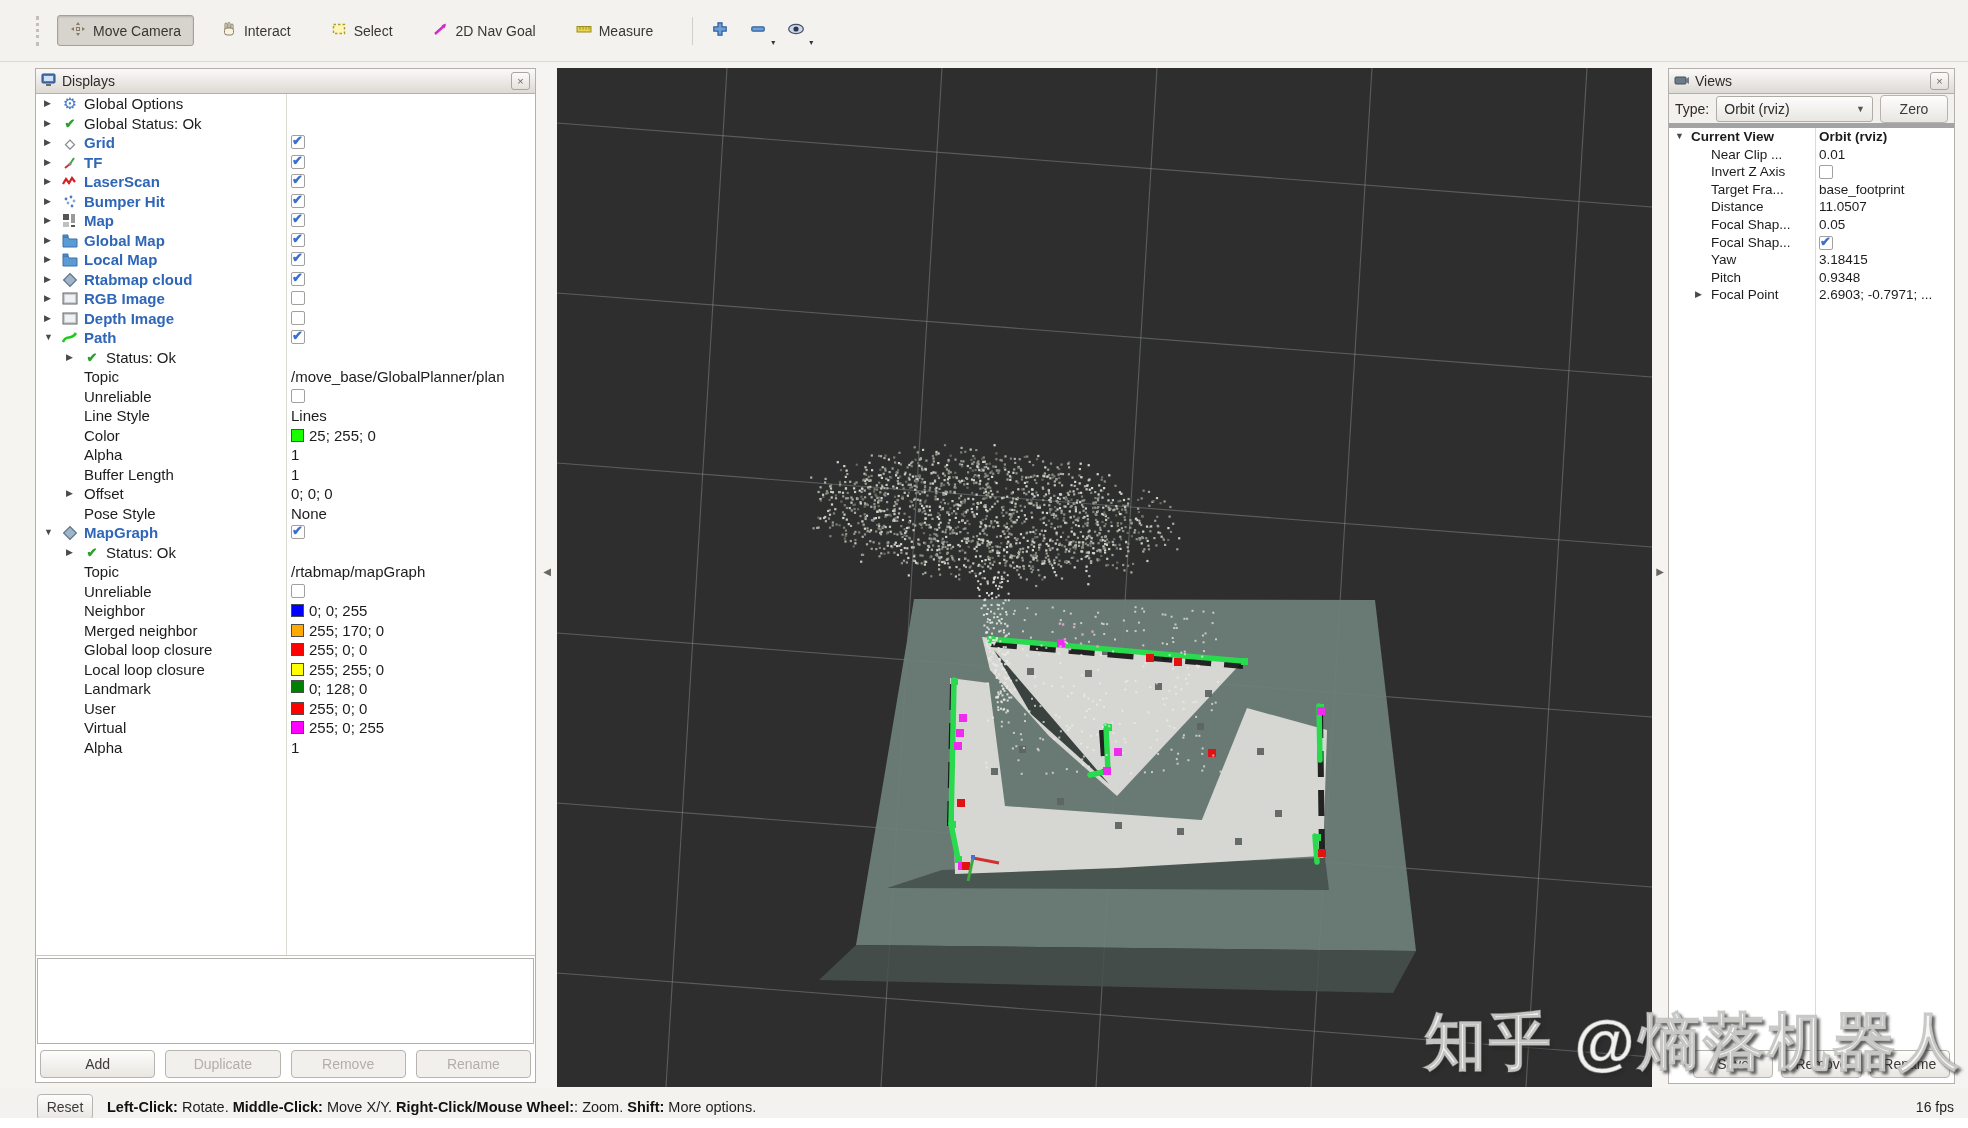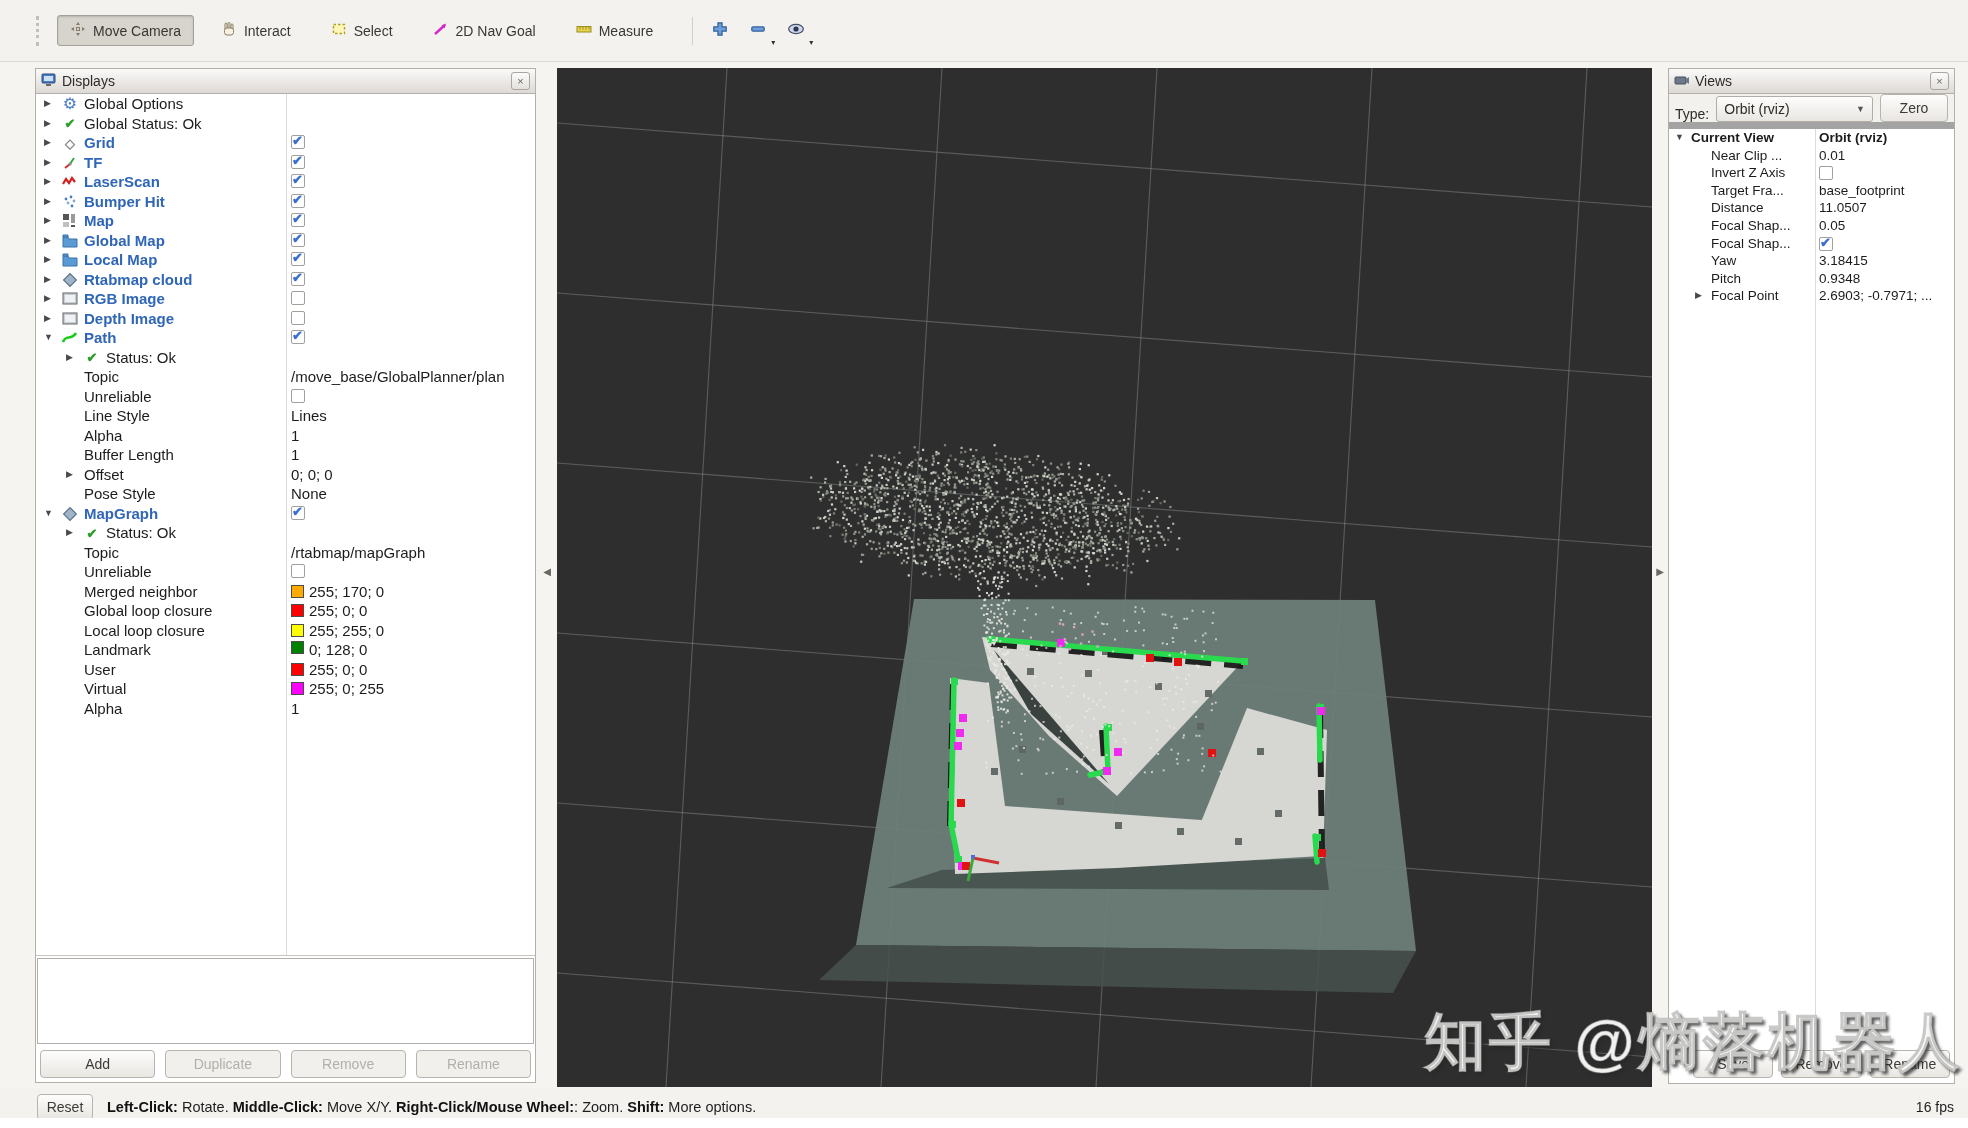--- a/index.html
+++ b/index.html
@@ -43,21 +43,21 @@
   .btn.disabled{color:#b3afa9;background:#f2f0ed;}
   
   .viewport{position:absolute;left:557px;top:68px;width:1095px;height:1019px;background:#2e2e2e;overflow:hidden;}
   .collapse-handle{position:absolute;width:14px;height:26px;display:flex;align-items:center;justify-content:center;
                    font-size:10px;color:#6b6762;}
   .watermark{position:absolute;left:1424px;top:1000px;width:540px;font-size:62px;font-weight:bold;letter-spacing:3px;
              color:rgba(252,252,250,.95);text-shadow:3px 3px 3px rgba(40,40,40,.75);
              -webkit-text-stroke:1.2px rgba(140,140,140,.45);z-index:60;}
   
   .views-panel{left:1668px;top:68px;width:287px;height:1016px;}
-  .type-row{flex:0 0 34px;background:#f3f1ee;border-bottom:7px solid #a3a3a3;display:flex;align-items:flex-end;
+  .type-row{flex:0 0 34px;background:#f3f1ee;border-bottom:5px solid #a3a3a3;display:flex;align-items:center;
             gap:7px;padding:0 6px;font-size:14px;color:#2e2b28;box-sizing:border-box;}
   .combo{flex:1;height:24px;border:1px solid #b0aca6;border-radius:3px;background:linear-gradient(#fdfdfc,#e9e6e2);
          display:flex;align-items:center;padding:0 7px;font-size:14px;gap:6px;}
   .combo .arrow{margin-left:auto;font-size:9px;color:#555;}
   .zero-btn{width:66px;height:26px;flex:0 0 66px;}
   .vtree{position:relative;flex:1;background:#fff;overflow:hidden;}
   .vtree .col-sep{position:absolute;left:146px;top:0;bottom:0;width:1px;background:#dedad5;}
   .vrow{position:relative;height:17.6px;font-size:13.5px;white-space:nowrap;}
   .vrow .exp{position:absolute;top:3px;font-size:9px;color:#4a4a4a;}
   .vrow .lbl{position:absolute;top:1px;color:#1c1c1c;}
@@ -333,20 +333,27 @@
             <span class="cb"></span>
           </span>
         </div>
         <div class="drow">
           <span class="lbl" style="left: 48px;">Line Style</span>
           <span class="valwrap" style="display: flex; align-items: center; gap: 5px;">
             <span class="val">Lines</span>
           </span>
         </div>
         <div class="drow">
+          <span class="lbl" style="left: 48px;">Color</span>
+          <span class="valwrap" style="display: flex; align-items: center; gap: 5px;">
+            <span class="sw" style="background: rgb(25, 255, 0);"></span>
+            <span class="val">25; 255; 0</span>
+          </span>
+        </div>
+        <div class="drow">
           <span class="lbl" style="left: 48px;">Alpha</span>
           <span class="valwrap" style="display: flex; align-items: center; gap: 5px;">
             <span class="val">1</span>
           </span>
         </div>
         <div class="drow">
           <span class="lbl" style="left: 48px;">Buffer Length</span>
           <span class="valwrap" style="display: flex; align-items: center; gap: 5px;">
             <span class="val">1</span>
           </span>
@@ -386,20 +393,27 @@
         <div class="drow">
           <span class="lbl" style="left: 48px;">Topic</span>
           <span class="valwrap" style="display: flex; align-items: center; gap: 5px;">
             <span class="val">/rtabmap/mapGraph</span>
           </span>
         </div>
         <div class="drow">
           <span class="lbl" style="left: 48px;">Unreliable</span>
           <span class="valwrap" style="display: flex; align-items: center; gap: 5px;">
             <span class="cb"></span>
+          </span>
+        </div>
+        <div class="drow">
+          <span class="lbl" style="left: 48px;">Neighbor</span>
+          <span class="valwrap" style="display: flex; align-items: center; gap: 5px;">
+            <span class="sw" style="background: rgb(0, 0, 255);"></span>
+            <span class="val">0; 0; 255</span>
           </span>
         </div>
         <div class="drow">
           <span class="lbl" style="left: 48px;">Merged neighbor</span>
           <span class="valwrap" style="display: flex; align-items: center; gap: 5px;">
             <span class="sw" style="background: rgb(255, 170, 0);"></span>
             <span class="val">255; 170; 0</span>
           </span>
         </div>
         <div class="drow">

